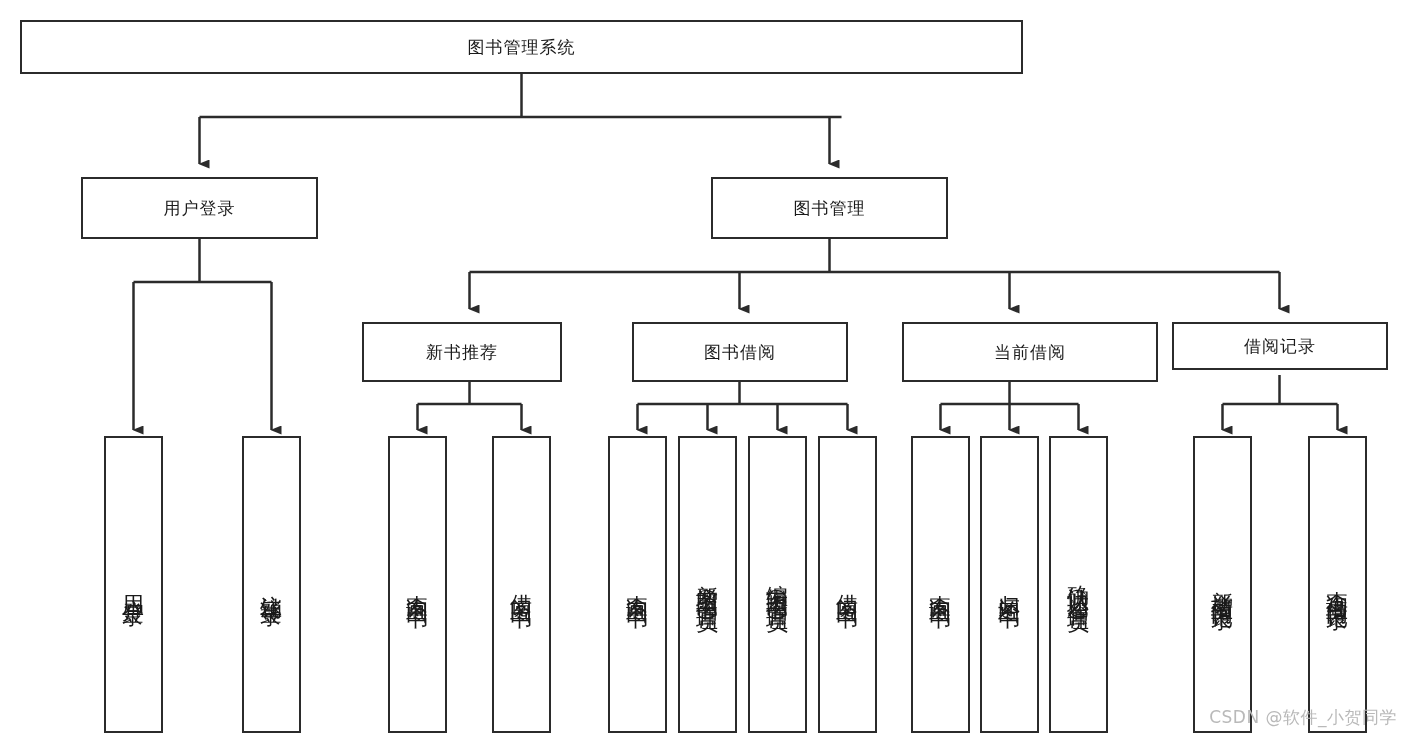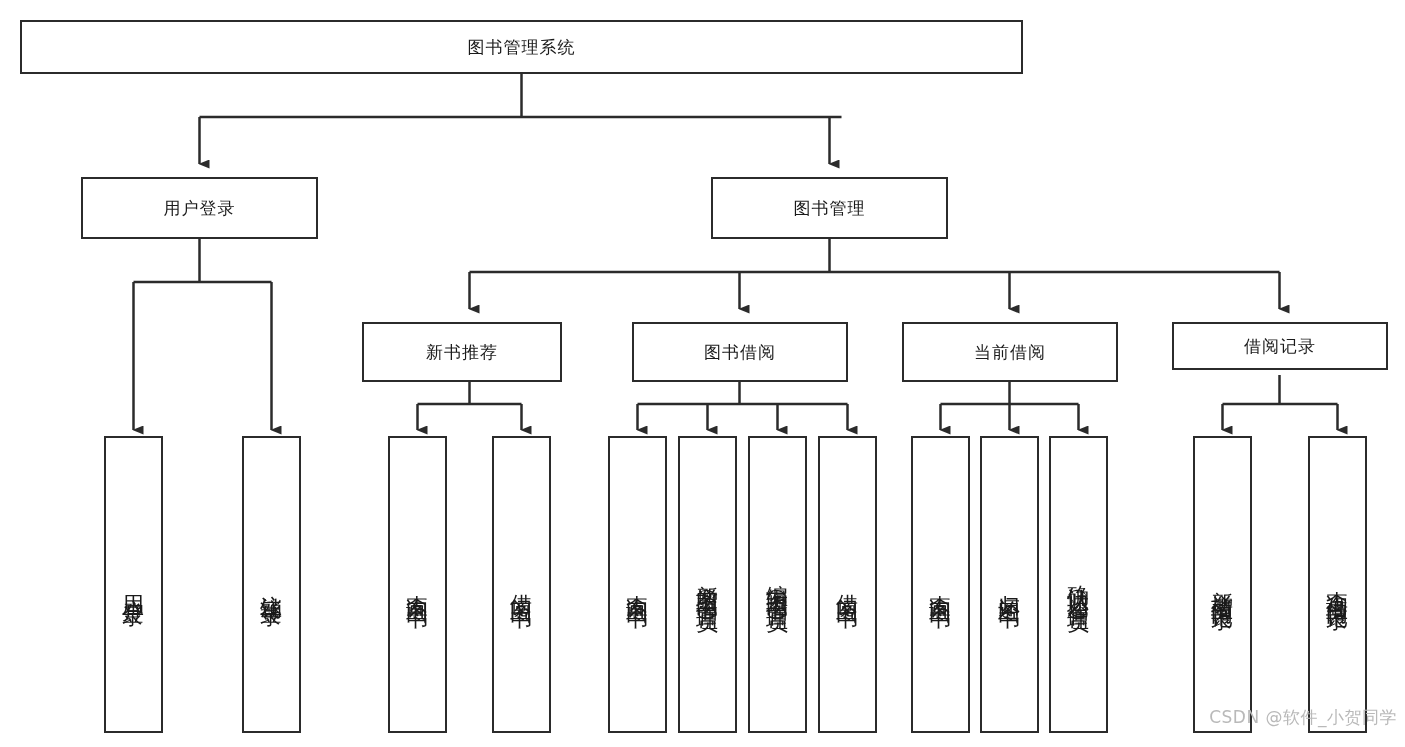--- a/index.html
+++ b/index.html
@@ -136,21 +136,21 @@
   <div class="node horizontal" style="left:711px; top:170px; width:237px; height:62px;">
     <span class="label">图书管理</span>
   </div>
 
   <div class="node horizontal" style="left:362px; top:315px; width:200px; height:60px;">
     <span class="label">新书推荐</span>
   </div>
   <div class="node horizontal" style="left:632px; top:315px; width:216px; height:60px;">
     <span class="label">图书借阅</span>
   </div>
-  <div class="node horizontal" style="left:902px; top:315px; width:216px; height:60px;">
+  <div class="node horizontal" style="left:902px; top:315px; width:256px; height:60px;">
     <span class="label">当前借阅</span>
   </div>
   <div class="node horizontal" style="left:1172px; top:315px; width:216px; height:48px;">
     <span class="label">借阅记录</span>
   </div>
 
   <div class="node vertical" style="left:104px; top:436px; width:59px; height:297px;">
     <span class="label">用户登录</span>
   </div>
   <div class="node vertical" style="left:242px; top:436px; width:59px; height:297px;">

